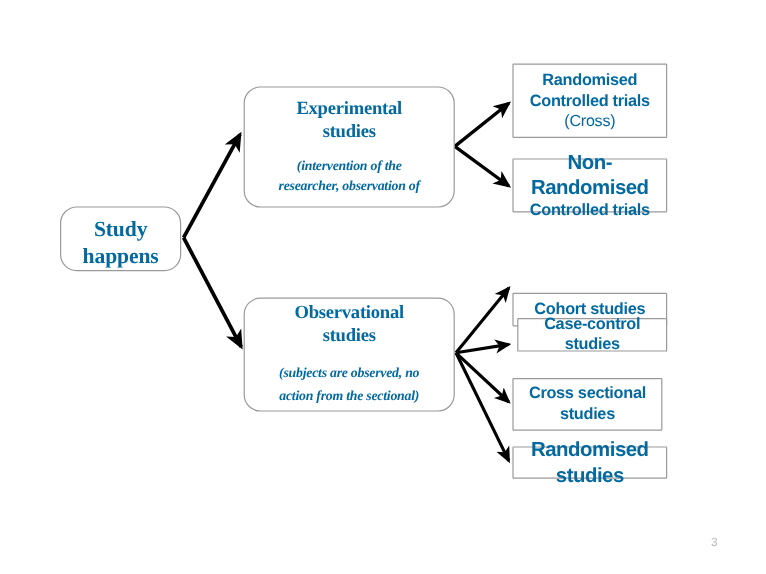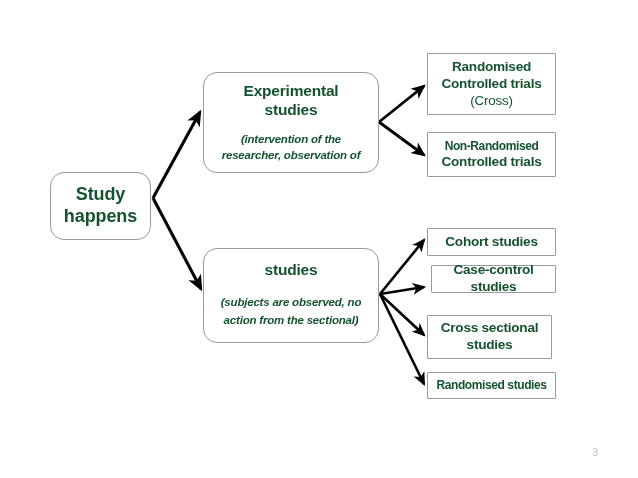--- a/index.html
+++ b/index.html
@@ -28,27 +28,28 @@
   }
   .node {
     position: absolute;
     box-sizing: border-box;
     display: flex;
     flex-direction: column;
     align-items: center;
     justify-content: center;
     text-align: center;
     background: #ffffff;
-    color: #14532d;
+    color: #0369a1;
     z-index: 2;
   }
   
   .node.rounded {
     border: 1.6px solid #9a9a9a;
     border-radius: 14px;
+    font-family: Liberation Serif, serif;
   }
   
   .node.boxy {
     border: 1.5px solid #9a9a9a;
     border-radius: 1px;
   }
 
   .title-lg {
     font-weight: bold;
     font-size: 18px;
@@ -73,21 +74,21 @@
   .sub-it.loose {
     line-height: 1.6;
   }
   .title-sm {
     font-weight: bold;
     font-size: 13.6px;
     line-height: 1.24;
     letter-spacing: -0.25px;
   }
   .title-sm.tight {
-    font-size: 12px;
+    font-size: 17px;
     letter-spacing: -0.4px;
   }
   .plain-sub {
     font-weight: normal;
     font-size: 13.4px;
     line-height: 1.24;
     letter-spacing: -0.2px;
   }
 
   #page-number {
@@ -122,54 +123,55 @@
 
     <line x1="380" y1="294" x2="424" y2="240" stroke="#000000" stroke-width="2.6" marker-end="url(#ah)"></line>
 
     <line x1="380" y1="294" x2="424" y2="287" stroke="#000000" stroke-width="2.6" marker-end="url(#ah)"></line>
 
     <line x1="380" y1="294" x2="424" y2="335" stroke="#000000" stroke-width="2.6" marker-end="url(#ah)"></line>
 
     <line x1="380" y1="294" x2="424" y2="384" stroke="#000000" stroke-width="2.6" marker-end="url(#ah)"></line>
   </svg>
 
-  <div class="node rounded" style="left:50px; top:172px; width:101px; height:68px;">
+  <div class="node rounded" style="left:50px; top:172px; width:101px; height:54px;justify-content:flex-end;">
     <div class="title-lg">Study</div>
     <div class="title-lg">happens</div>
   </div>
 
   <div class="node rounded" style="left:203px; top:72px; width:176px; height:101px;">
     <div class="title-md">Experimental</div>
     <div class="title-md">studies</div>
     <div class="sub-it">
       <div>(intervention of the</div>
       <div>researcher, observation of</div>
     </div>
   </div>
 
   <div class="node rounded" style="left:203px; top:248px; width:176px; height:95px;">
+    <div class="title-md">Observational</div>
     <div class="title-md">studies</div>
     <div class="sub-it loose">
       <div>(subjects are observed, no</div>
       <div>action from the sectional)</div>
     </div>
   </div>
 
   <div class="node boxy" style="left:427px; top:53px; width:129px; height:62px;">
     <div class="title-sm">Randomised</div>
     <div class="title-sm">Controlled trials</div>
     <div class="plain-sub">(Cross)</div>
   </div>
 
   <div class="node boxy" style="left:427px; top:132px; width:129px; height:45px;">
     <div class="title-sm tight">Non-Randomised</div>
     <div class="title-sm">Controlled trials</div>
   </div>
 
-  <div class="node boxy" style="left:427px; top:228px; width:129px; height:28px;">
+  <div class="node boxy" style="left:427px; top:244px; width:129px; height:28px;">
     <div class="title-sm">Cohort studies</div>
   </div>
 
   <div class="node boxy" style="left:431px; top:265px; width:125px; height:28px;">
     <div class="title-sm">Case-control</div>
     <div class="title-sm">studies</div>
   </div>
 
   <div class="node boxy" style="left:427px; top:315px; width:125px; height:44px;">
     <div class="title-sm">Cross sectional</div>

